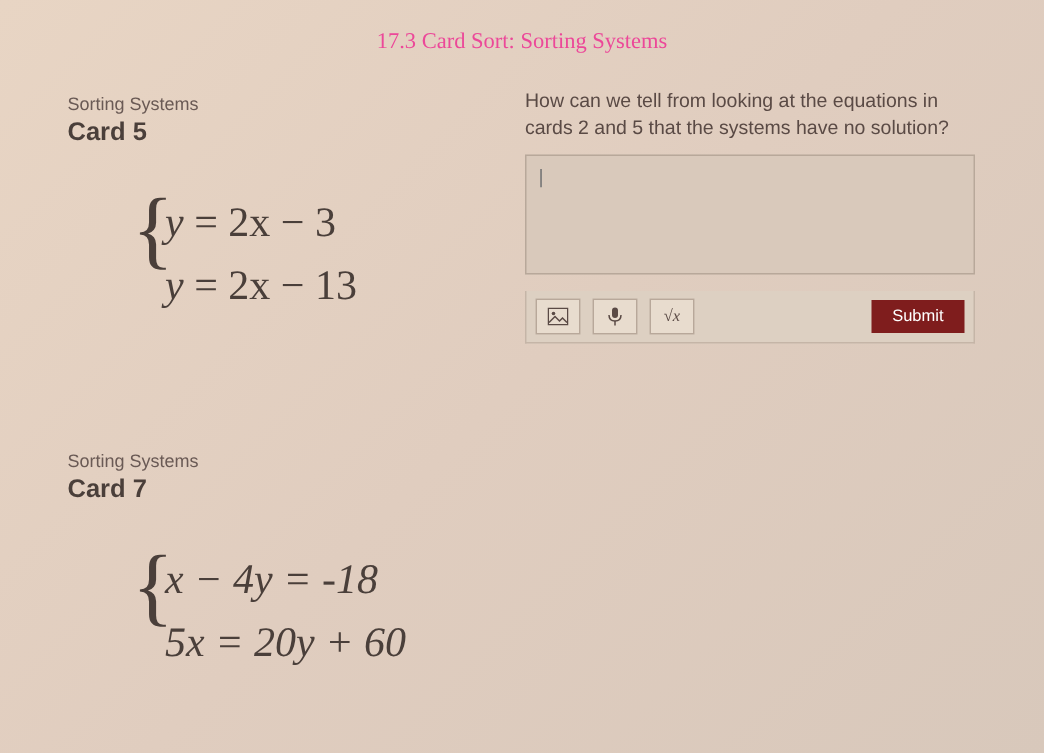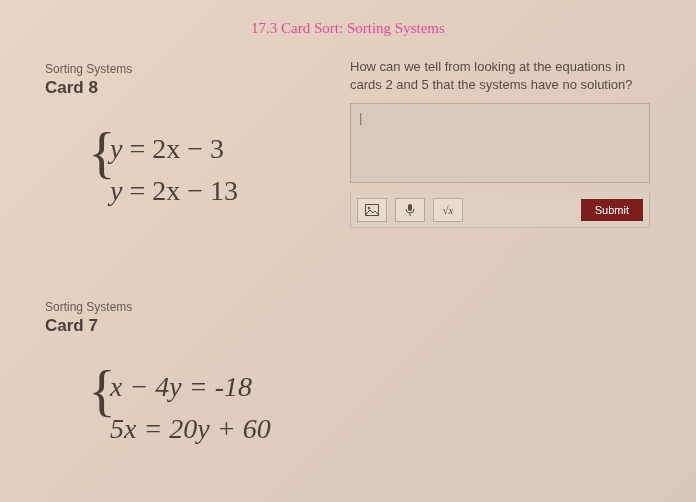--- a/index.html
+++ b/index.html
@@ -143,21 +143,21 @@
         </svg>
     </div>
     <div class="tool-btn" style="font-family:serif;font-style:italic;">√x</div>
     <div class="spacer"></div>
     <button class="submit-btn">Submit</button>
   </div>
 </div>
 
 <div class="card card-2">
   <div class="card-subtitle">Sorting Systems</div>
-  <div class="card-title">Card 8</div>
+  <div class="card-title">Card 5</div>
   <div class="equations">
     <div class="brace">{</div>
     <div class="eq-line"><span>y</span><span class="n"> = 2x − 3</span></div>
     <div class="eq-line"><span>y</span><span class="n"> = 2x − 13</span></div>
   </div>
 </div>
 
 <div class="card card-5">
   <div class="card-subtitle">Sorting Systems</div>
   <div class="card-title">Card 7</div>

